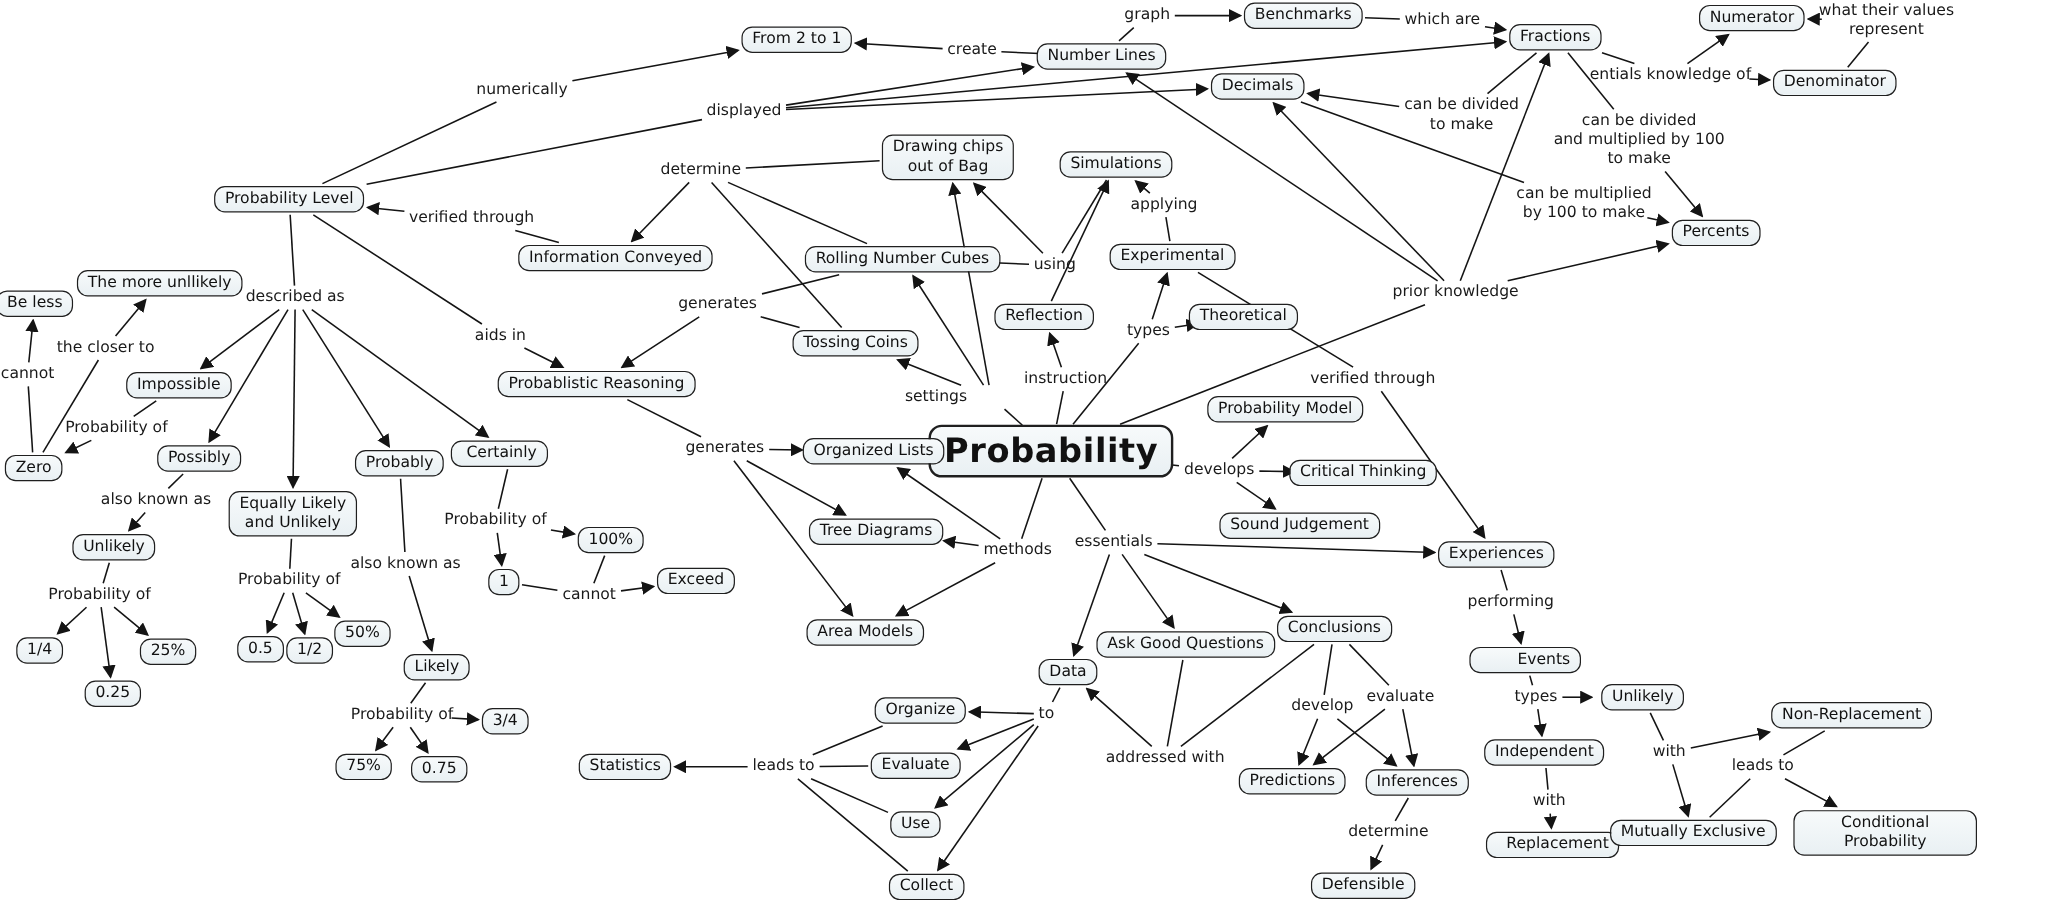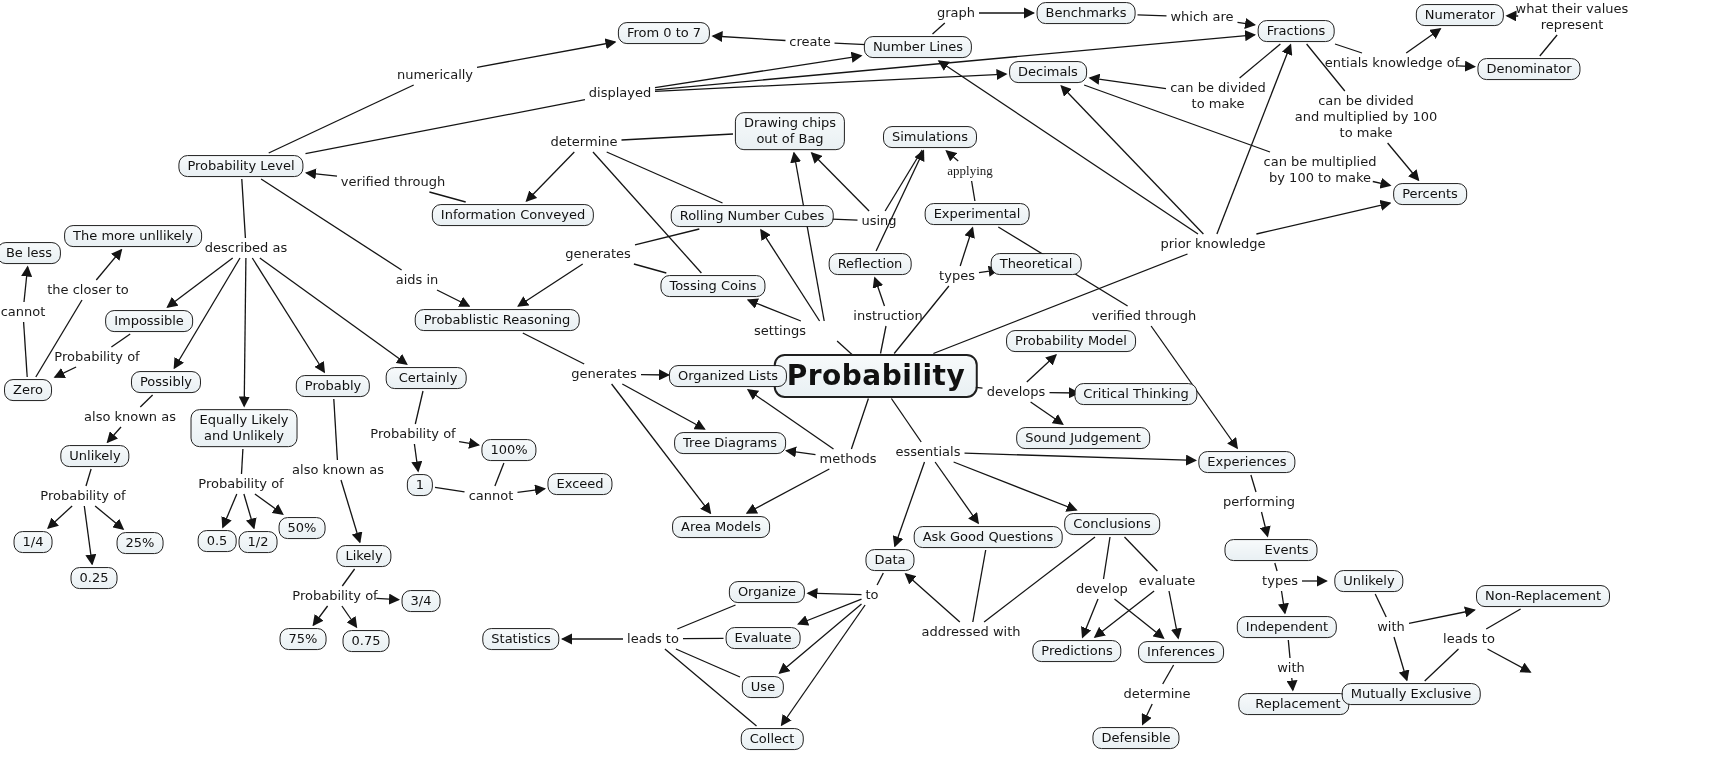--- a/index.html
+++ b/index.html
@@ -162,21 +162,21 @@
       <line x1="1291.8" y1="678.0" x2="1292.8" y2="690.0" stroke="#141414" stroke-width="1.3" marker-end="url(#arrowhead)"></line>
       <line x1="1375.2" y1="594.0" x2="1386.2" y2="617.0" stroke="#141414" stroke-width="1.3"></line>
       <line x1="1394.0" y1="637.0" x2="1406.8" y2="680.0" stroke="#141414" stroke-width="1.3" marker-end="url(#arrowhead)"></line>
       <line x1="1409.0" y1="623.3" x2="1474.4" y2="610.0" stroke="#141414" stroke-width="1.3" marker-end="url(#arrowhead)"></line>
       <line x1="1424.7" y1="681.0" x2="1458.5" y2="649.0" stroke="#141414" stroke-width="1.3"></line>
       <line x1="1520.6" y1="609.0" x2="1486.2" y2="629.0" stroke="#141414" stroke-width="1.3"></line>
       <line x1="1487.5" y1="649.0" x2="1530.2" y2="672.0" stroke="#141414" stroke-width="1.3" marker-end="url(#arrowhead)"></line>
     </svg>
 
 <div class="node main" style="left: 876px; top: 376px;">Probability</div>
-    <div class="node box" style="left: 664px; top: 33px;">From 0 to 7</div>
+    <div class="node box" style="left: 664px; top: 33px;">From 2 to 1</div>
     <div class="node box" style="left: 1086px; top: 13px;">Benchmarks</div>
     <div class="node box" style="left: 918px; top: 47px;">Number Lines</div>
     <div class="node box" style="left: 1048px; top: 72px;">Decimals</div>
     <div class="node box" style="left: 1296px; top: 31px;">Fractions</div>
     <div class="node box" style="left: 1460px; top: 15px;">Numerator</div>
     <div class="node box" style="left: 1529px; top: 69px;">Denominator</div>
     <div class="node box" style="left: 1430px; top: 194px;">Percents</div>
     <div class="node box" style="left: 241px; top: 166px;">Probability Level</div>
     <div class="node box" style="left: 513px; top: 215px;">Information Conveyed</div>
     <div class="node box" style="left: 790px; top: 131px;">Drawing chips
@@ -200,21 +200,21 @@
     <div class="node box" style="left: 244px; top: 428px;">Equally Likely
 and Unlikely</div>
     <div class="node box" style="left: 217px; top: 541px;">0.5</div>
     <div class="node box" style="left: 258px; top: 542px;">1/2</div>
     <div class="node box" style="left: 302px; top: 528px;">50%</div>
     <div class="node box" style="left: 333px; top: 386px;">Probably</div>
     <div class="node box" style="left: 364px; top: 556px;">Likely</div>
     <div class="node box" style="left: 421px; top: 601px;">3/4</div>
     <div class="node box" style="left: 303px; top: 639px;">75%</div>
     <div class="node box" style="left: 366px; top: 641px;">0.75</div>
-    <div class="node box" style="left: 426px; top: 378px; padding-left: 12px;">Certainly</div>
+    <div class="node box" style="left: 416px; top: 378px; padding-left: 12px;">Certainly</div>
     <div class="node box" style="left: 509px; top: 450px;">100%</div>
     <div class="node box" style="left: 420px; top: 485px;">1</div>
     <div class="node box" style="left: 580px; top: 484px;">Exceed</div>
     <div class="node box" style="left: 728px; top: 376px;">Organized Lists</div>
     <div class="node box" style="left: 730px; top: 443px;">Tree Diagrams</div>
     <div class="node box" style="left: 721px; top: 527px;">Area Models</div>
     <div class="node box" style="left: 1071px; top: 341px;">Probability Model</div>
     <div class="node box" style="left: 1136px; top: 394px;">Critical Thinking</div>
     <div class="node box" style="left: 1083px; top: 438px;">Sound Judgement</div>
     <div class="node box" style="left: 1247px; top: 462px;">Experiences</div>
@@ -228,20 +228,21 @@
     <div class="node box" style="left: 1112px; top: 524px;">Conclusions</div>
     <div class="node box" style="left: 1077px; top: 651px;">Predictions</div>
     <div class="node box" style="left: 1181px; top: 652px;">Inferences</div>
     <div class="node box" style="left: 1136px; top: 738px;">Defensible</div>
     <div class="node box" style="left: 1271px; top: 550px; padding-left: 39px;">Events</div>
     <div class="node box" style="left: 1369px; top: 581px;">Unlikely</div>
     <div class="node box" style="left: 1287px; top: 627px;">Independent</div>
     <div class="node box" style="left: 1294px; top: 704px; padding-left: 16px;">Replacement</div>
     <div class="node box" style="left: 1411px; top: 694px;">Mutually Exclusive</div>
     <div class="node box" style="left: 1543px; top: 596px;">Non-Replacement</div>
+    <div class="node box" style="left: 1571px; top: 694px;">Conditional Probability</div>
     <div class="node label" style="left: 956px; top: 13px;">graph</div>
     <div class="node label" style="left: 810px; top: 42px;">create</div>
     <div class="node label" style="left: 1202px; top: 17px;">which are</div>
     <div class="node label" style="left: 435px; top: 75px;">numerically</div>
     <div class="node label" style="left: 620px; top: 93px;">displayed</div>
     <div class="node label" style="left: 1572px; top: 17px;">what their values
 represent</div>
     <div class="node label" style="left: 1392px; top: 63px;">entials knowledge of</div>
     <div class="node label" style="left: 1218px; top: 96px;">can be divided
 to make</div>
@@ -260,21 +261,21 @@
     <div class="node label" style="left: 23px; top: 312px;">cannot</div>
     <div class="node label" style="left: 97px; top: 357px;">Probability of</div>
     <div class="node label" style="left: 130px; top: 417px;">also known as</div>
     <div class="node label" style="left: 83px; top: 496px;">Probability of</div>
     <div class="node label" style="left: 241px; top: 484px;">Probability of</div>
     <div class="node label" style="left: 338px; top: 470px;">also known as</div>
     <div class="node label" style="left: 335px; top: 596px;">Probability of</div>
     <div class="node label" style="left: 413px; top: 434px;">Probability of</div>
     <div class="node label" style="left: 491px; top: 496px;">cannot</div>
     <div class="node label" style="left: 879px; top: 221px;">using</div>
-    <div class="node label" style="left: 970px; top: 171px; font-family: Liberation Serif, serif;">applying</div>
+    <div class="node label" style="left: 970px; top: 171px;">applying</div>
     <div class="node label" style="left: 957px; top: 276px;">types</div>
     <div class="node label" style="left: 888px; top: 316px;">instruction</div>
     <div class="node label" style="left: 780px; top: 331px;">settings</div>
     <div class="node label" style="left: 604px; top: 374px;">generates</div>
     <div class="node label" style="left: 848px; top: 459px;">methods</div>
     <div class="node label" style="left: 928px; top: 452px;">essentials</div>
     <div class="node label" style="left: 1016px; top: 392px;">develops</div>
     <div class="node label" style="left: 1144px; top: 316px;">verified through</div>
     <div class="node label" style="left: 872px; top: 595px;">to</div>
     <div class="node label" style="left: 971px; top: 632px;">addressed with</div>

